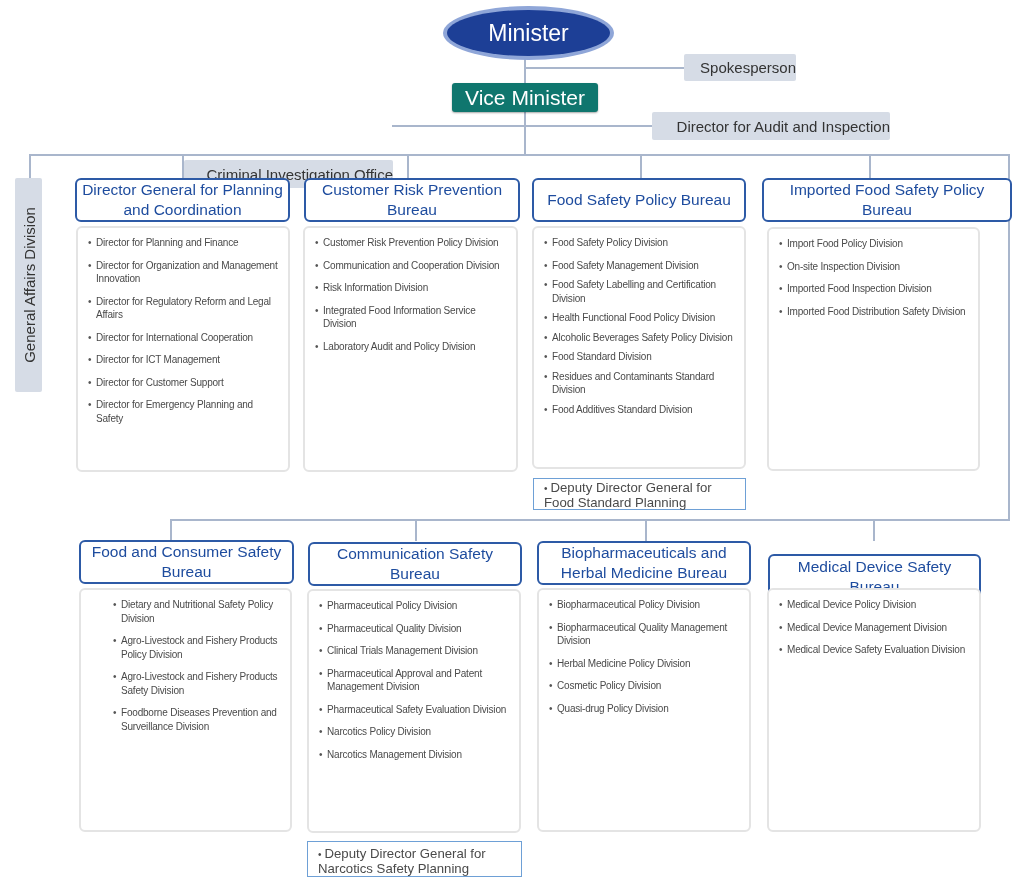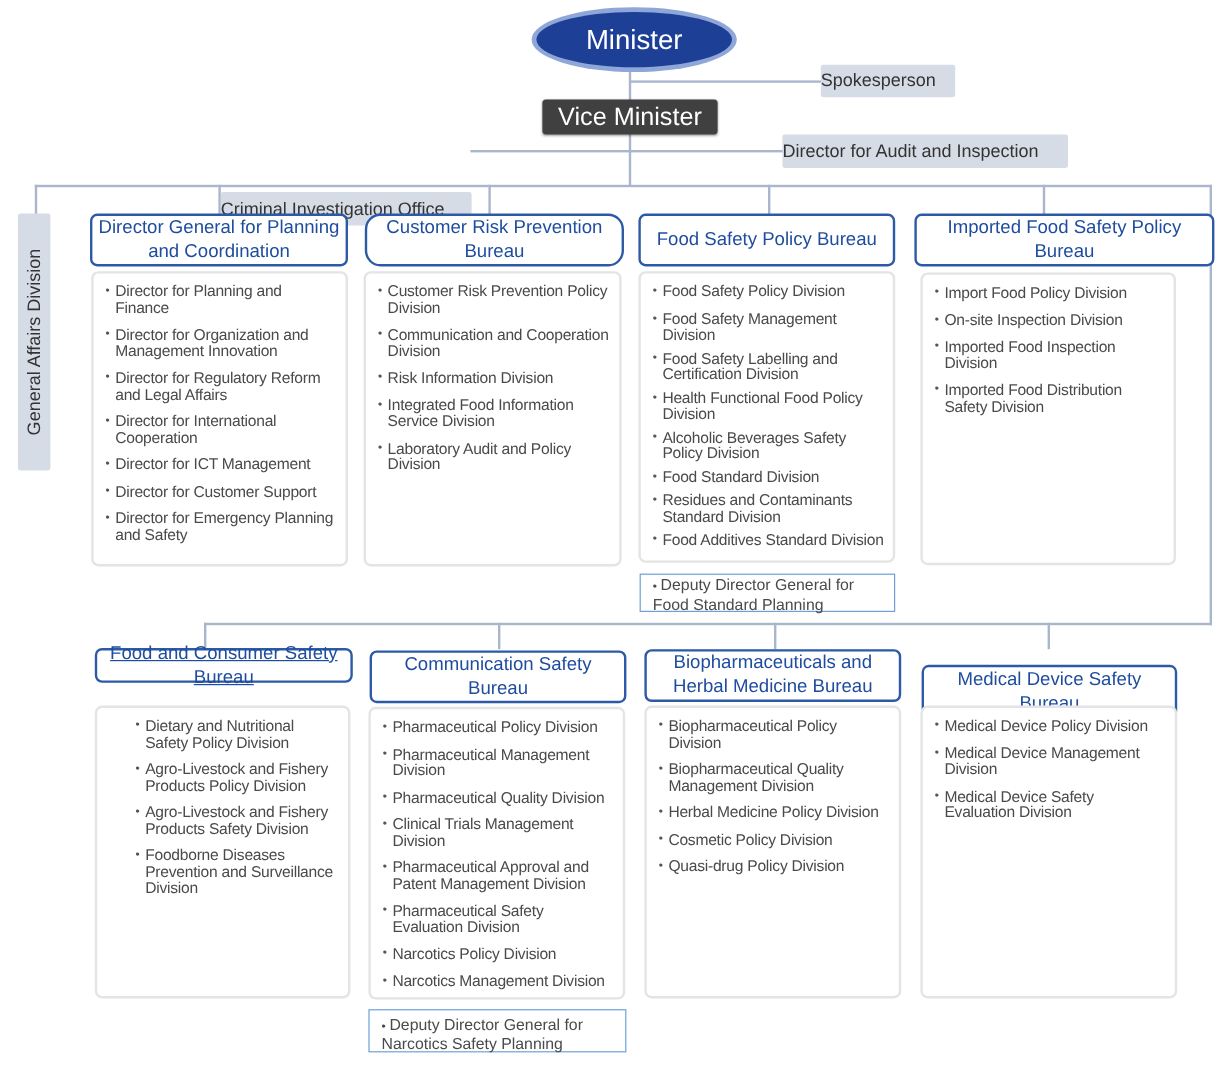--- a/index.html
+++ b/index.html
@@ -3,34 +3,34 @@
 <meta charset="utf-8">
 <style>
   html, body { margin:0; padding:0; background:#ffffff; }
   body { width:1024px; height:891px; position:relative; overflow:hidden;
          font-family:"Liberation Sans", "DejaVu Sans", sans-serif; }
   .abs { position:absolute; box-sizing:border-box; }
   .line { position:absolute; background:#a9b6cc; }
   .minister { left:447px; top:10px; width:163px; height:46px; border-radius:50%;
     background:#1d3f96; box-shadow:0 0 0 4px #8fa6d8;
     color:#fff; font-size:23px; display:flex; align-items:center; justify-content:center; }
-  .vice { left:452px; top:83px; width:146px; height:29px; background:#404040;
+  .vice { left:452px; top:83px; width:146px; height:29px; background:#0f766e;
     border-radius:3px; color:#fff; font-size:21px; display:flex; align-items:center;
     justify-content:center; box-shadow:0 1px 2px rgba(0,0,0,0.35); }
   .staff { background:#d6dce6; color:#333; font-size:15px; border-radius:2px;
-    display:flex; align-items:center; justify-content:flex-start; }
+    display:flex; align-items:center; justify-content:flex-end; }
   .gad { left:15px; top:178px; width:27px; height:214px; background:#d6dce6; border-radius:2px; }
   .gad span { position:absolute; left:50%; top:50%; transform:translate(-50%,-50%) rotate(-90deg);
     white-space:nowrap; font-size:15px; color:#333; }
   .head { background:#fff; border:2px solid #2d5aa6; border-radius:6px; color:#1e4c9e;
     font-size:15.5px; line-height:20px; text-align:center; display:flex; align-items:center;
     justify-content:center; padding:0 4px; }
   .body { background:#fff; border:2px solid #e4e4e4; border-radius:6px; padding:8px 6px 6px 10px; }
   .body ul { list-style:none; margin:0; padding:0; }
-  .body li { position:relative; padding-left:8px; font-size:13px; line-height:13.5px;
+  .body li { position:relative; padding-left:8px; font-size:10px; line-height:13.5px;
     color:#4a4a4a; margin-bottom:9px; letter-spacing:-0.2px; }
   .body li::before { content:"•"; position:absolute; left:0; top:0; font-size:10px; color:#555; }
   .deputy { background:#fff; border:1.5px solid #6ea0d6; padding:2px 6px 2px 10px; }
   .deputy div { position:relative; padding-left:0; font-size:13.2px; line-height:13.5px; color:#4a4a4a; }
   .deputy .b { font-size:10px; margin-right:3px; }
 </style>
 </head>
 <body>
 
 <div class="line" style="left:524px;top:56px;width:2px;height:99px;"></div>
@@ -76,21 +76,21 @@
     <li>Director for Planning and Finance</li>
     <li>Director for Organization and Management Innovation</li>
     <li>Director for Regulatory Reform and Legal Affairs</li>
     <li>Director for International Cooperation</li>
     <li>Director for ICT Management</li>
     <li>Director for Customer Support</li>
     <li>Director for Emergency Planning and Safety</li>
   </ul>
 </div>
 
-<div class="abs head" style="left:304px;top:178px;width:216px;height:44px;border-radius:13px;">
+<div class="abs head" style="left:304px;top:178px;width:216px;height:44px;">
     <span>Customer Risk Prevention Bureau</span>
   </div>
 <div class="abs body" style="left:303px;top:226px;width:215px;height:246px;">
   <ul>
     <li>Customer Risk Prevention Policy Division</li>
     <li>Communication and Cooperation Division</li>
     <li>Risk Information Division</li>
     <li>Integrated Food Information Service Division</li>
     <li>Laboratory Audit and Policy Division</li>
   </ul>
@@ -120,39 +120,38 @@
   </div>
 <div class="abs body" style="left:767px;top:227px;width:213px;height:244px;">
   <ul>
     <li>Import Food Policy Division</li>
     <li>On-site Inspection Division</li>
     <li>Imported Food Inspection Division</li>
     <li>Imported Food Distribution Safety Division</li>
   </ul>
 </div>
 
-<div class="abs head" style="left:79px;top:540px;width:215px;height:29px;text-decoration:underline;">
+<div class="abs head" style="left:79px;top:540px;width:215px;height:44px;">
     <span>Food and Consumer Safety Bureau</span>
   </div>
 <div class="abs body" style="left:79px;top:588px;width:213px;height:244px;padding-left:32px;">
   <ul>
     <li>Dietary and Nutritional Safety Policy Division</li>
     <li>Agro-Livestock and Fishery Products Policy Division</li>
     <li>Agro-Livestock and Fishery Products Safety Division</li>
     <li>Foodborne Diseases Prevention and Surveillance Division</li>
   </ul>
 </div>
 
 <div class="abs head" style="left:308px;top:542px;width:214px;height:44px;">
     <span>Communication Safety Bureau</span>
   </div>
 <div class="abs body" style="left:307px;top:589px;width:214px;height:244px;">
   <ul>
     <li>Pharmaceutical Policy Division</li>
-    <li>Pharmaceutical Management Division</li>
     <li>Pharmaceutical Quality Division</li>
     <li>Clinical Trials Management Division</li>
     <li>Pharmaceutical Approval and Patent Management Division</li>
     <li>Pharmaceutical Safety Evaluation Division</li>
     <li>Narcotics Policy Division</li>
     <li>Narcotics Management Division</li>
   </ul>
 </div>
 <div class="abs deputy" style="left:307px;top:841px;width:215px;height:36px;">
   <div style="padding-top:3px;"><span class="b">•</span><span>Deputy Director General for Narcotics Safety Planning</span></div>

